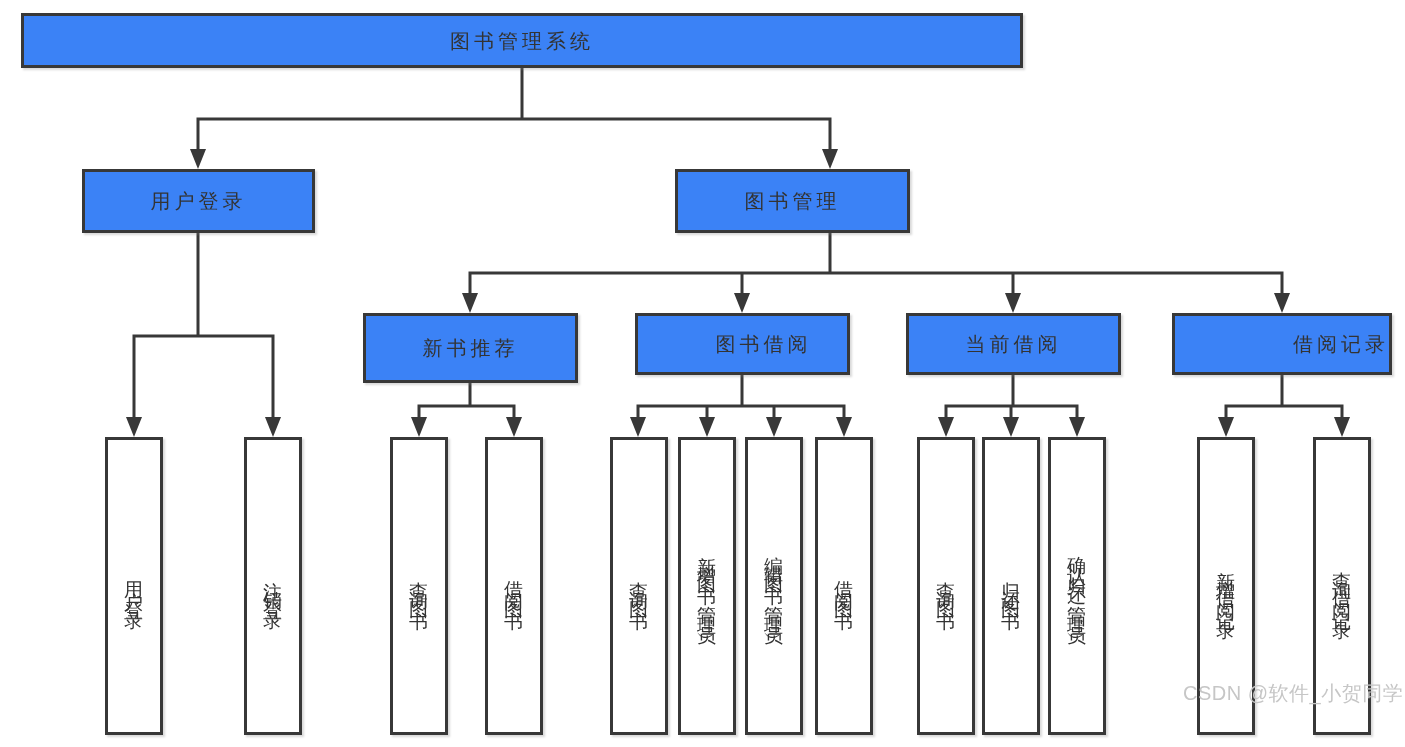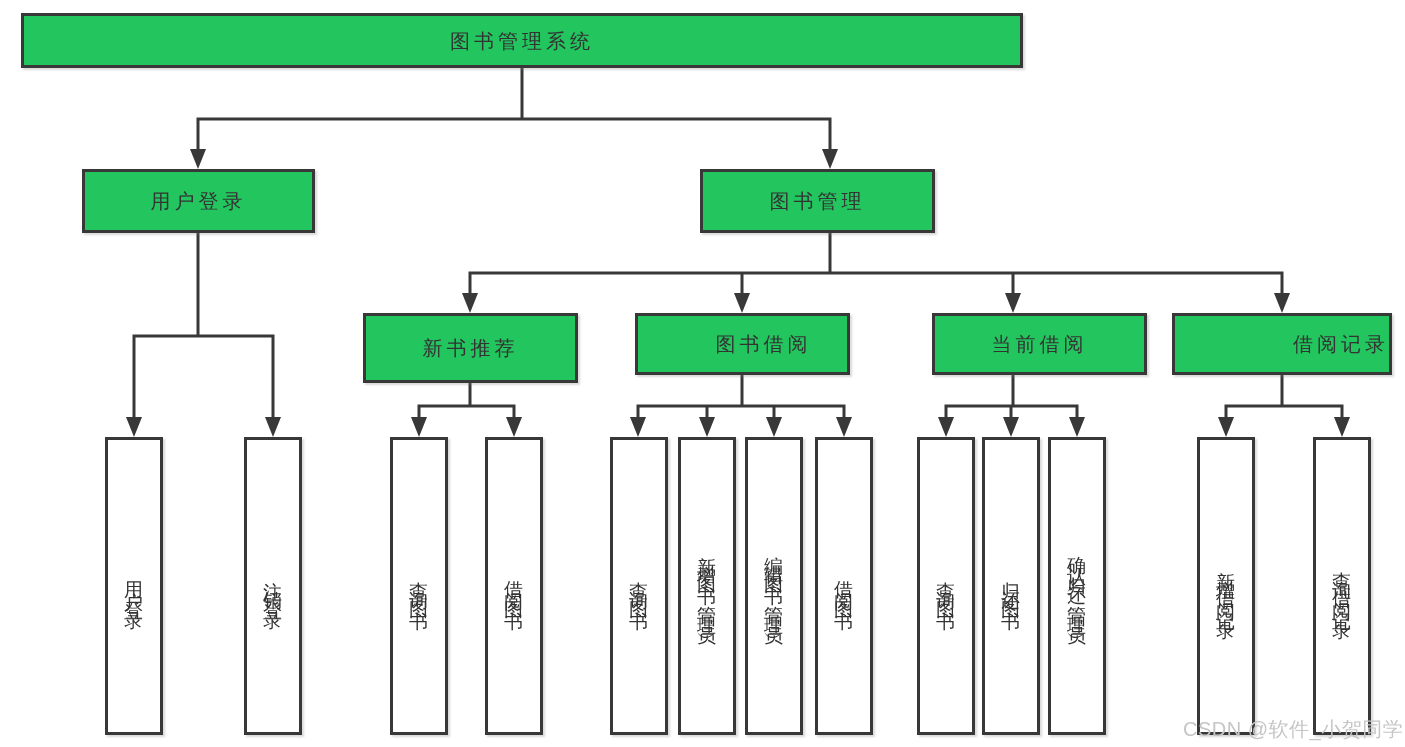--- a/index.html
+++ b/index.html
@@ -12,38 +12,38 @@
     margin: 0; padding: 0;
     width: 1405px; height: 747px;
     background: var(--background);
     font-family: "Liberation Sans", sans-serif;
     overflow: hidden;
   }
   .stage { position: relative; width: 1405px; height: 747px; }
   .connectors { position: absolute; left: 0; top: 0; z-index: 0; }
   .hbox {
     position: absolute; box-sizing: border-box; z-index: 1;
-    border: 3px solid var(--line); background: #22c55e;
+    border: 3px solid var(--line); background: #3b82f6;
     display: flex; align-items: center; justify-content: center;
     font-size: 20px; letter-spacing: 4px; color: var(--text);
     box-shadow: 2px 2px 2px rgba(130,130,130,0.30);
     line-height: 1;
   }
   .leaf {
     position: absolute; box-sizing: border-box; z-index: 1;
     top: 437px; width: 58px; height: 298px;
     border: 3px solid var(--line); background: #fff;
     display: flex; align-items: center; justify-content: center;
     writing-mode: vertical-rl; text-orientation: mixed;
     font-size: 19px; letter-spacing: 10px; color: var(--text);
     box-shadow: 2px 2px 2px rgba(130,130,130,0.30);
     line-height: 1;
   }
   .watermark {
-    position: absolute; left: 1183px; top: 716px; z-index: 5;
+    position: absolute; left: 1183px; top: 680px; z-index: 5;
     font-size: 20px; color: var(--watermark); letter-spacing: 0.5px;
     white-space: nowrap;
   }
 </style>
 </head>
 <body>
 
 <div class="stage">
 
   <svg class="connectors" width="1405" height="747" viewBox="0 0 1405 747" xmlns="http://www.w3.org/2000/svg">
@@ -79,31 +79,31 @@
     </g>
   </svg>
 
   <div class="hbox" style="left:21px; top:13px; width:1002px; height:55px;">
     <span>图书管理系统</span>
   </div>
 
   <div class="hbox" style="left:82px; top:169px; width:233px; height:64px;">
     <span>用户登录</span>
   </div>
-  <div class="hbox" style="left:700px; top:169px; width:235px; height:64px;">
+  <div class="hbox" style="left:675px; top:169px; width:235px; height:64px;">
     <span>图书管理</span>
   </div>
 
   <div class="hbox" style="left:363px; top:313px; width:215px; height:70px;">
     <span>新书推荐</span>
   </div>
   <div class="hbox" style="left:635px; top:313px; width:215px; height:62px;padding-left:42px;">
     <span>图书借阅</span>
   </div>
-  <div class="hbox" style="left:906px; top:313px; width:215px; height:62px;margin-left:26px;">
+  <div class="hbox" style="left:906px; top:313px; width:215px; height:62px;">
     <span>当前借阅</span>
   </div>
   <div class="hbox" style="left:1172px; top:313px; width:220px; height:62px;justify-content:flex-end;">
     <span>借阅记录</span>
   </div>
 
   <div class="leaf" style="left:105px;">
     <span>用户登录</span>
   </div>
   <div class="leaf" style="left:244px;">

